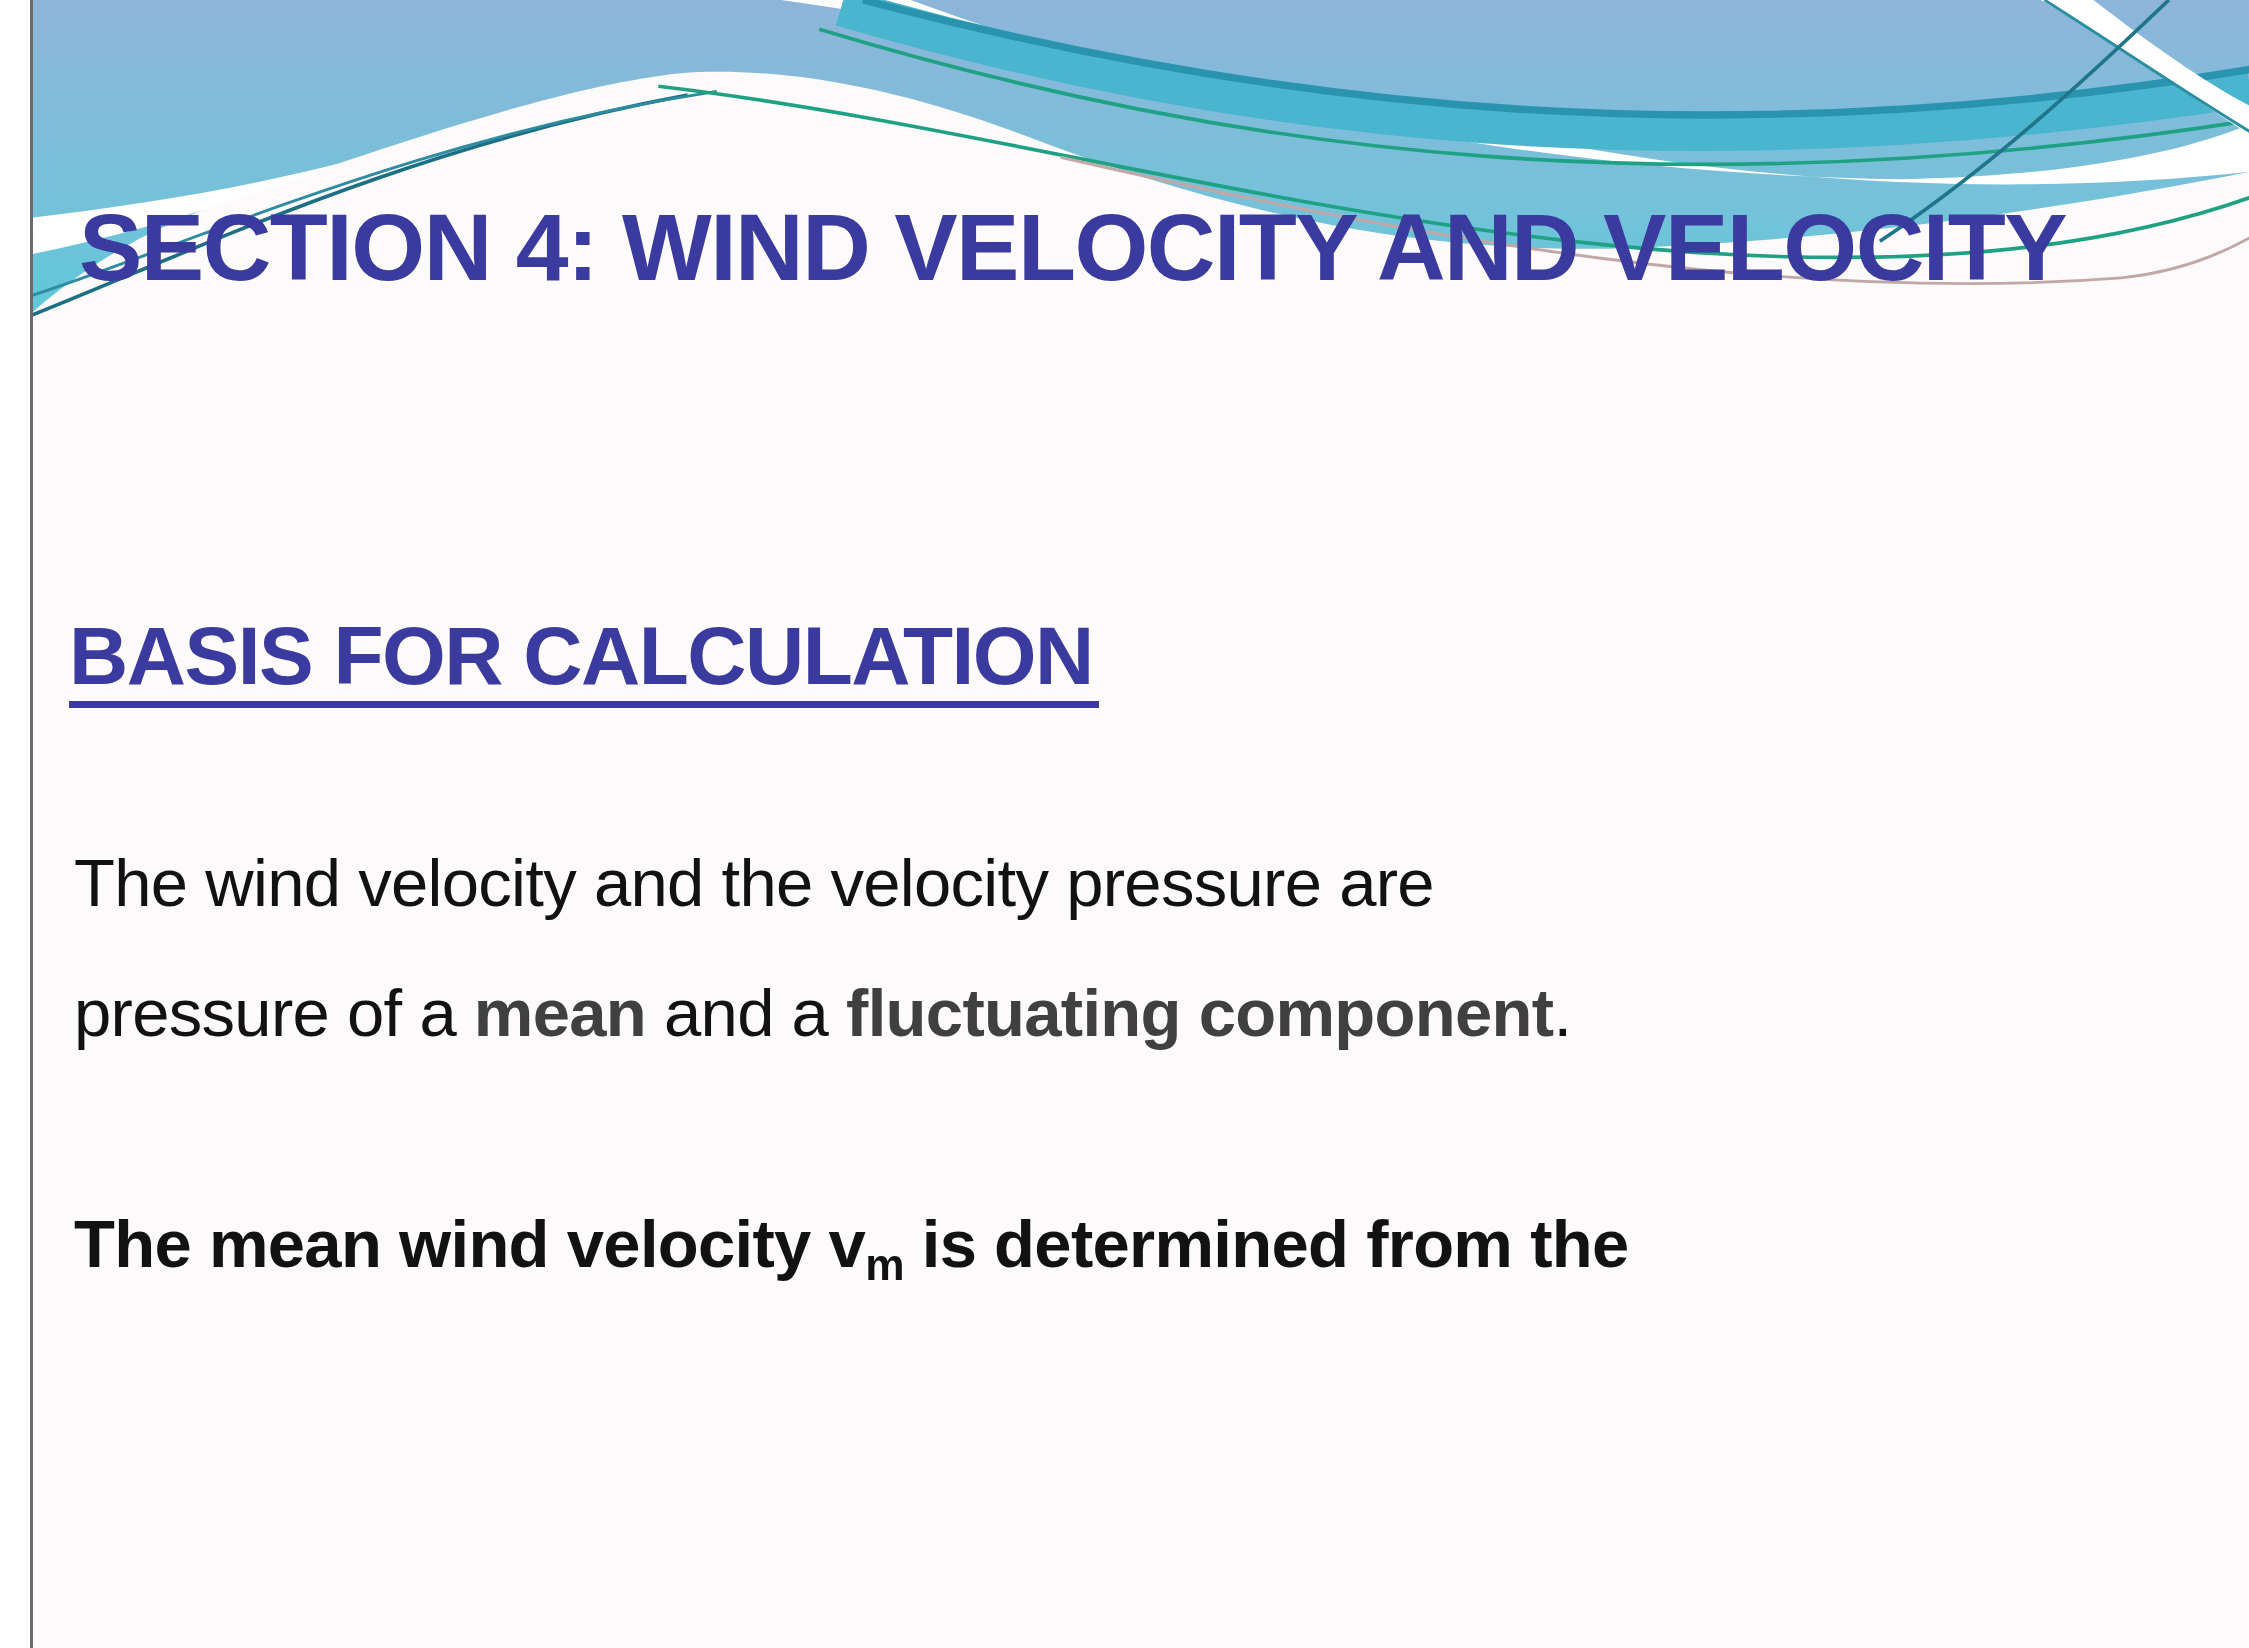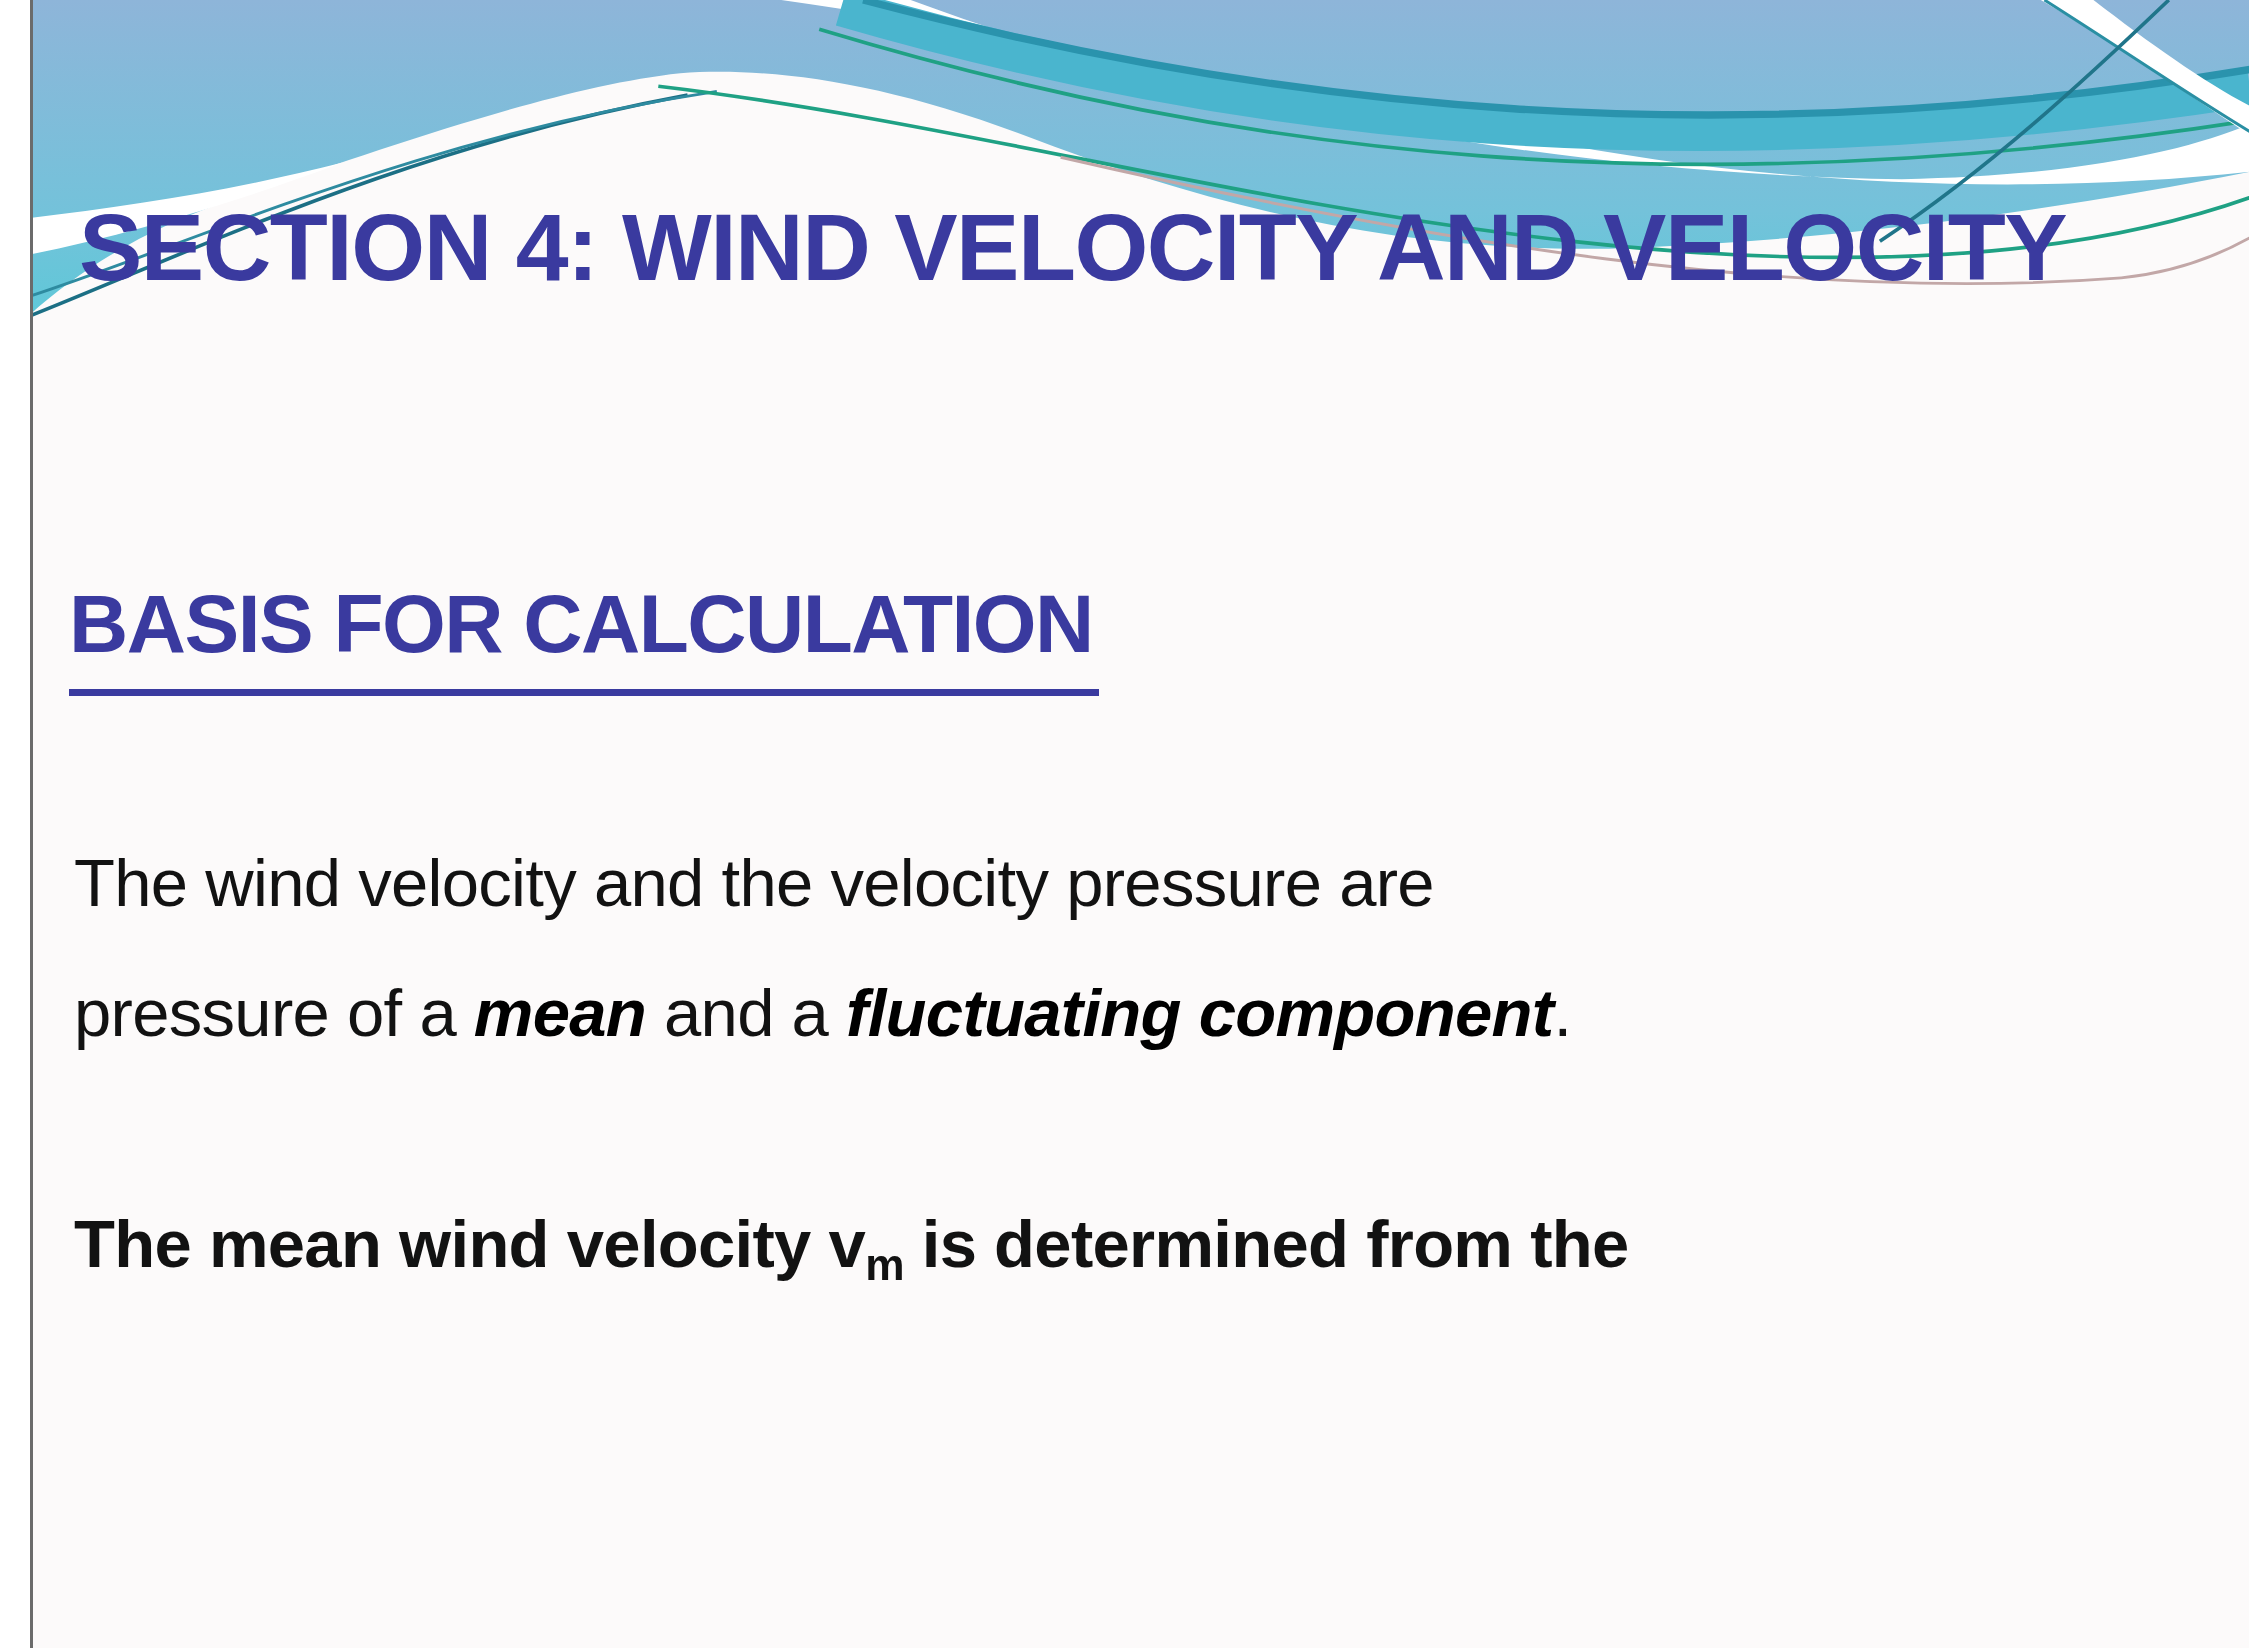--- a/index.html
+++ b/index.html
@@ -25,31 +25,31 @@
     font-size:95px;line-height:117px;font-weight:bold;
     color:#3a3a9f;letter-spacing:-1.5px;white-space:nowrap;margin-left:13px;
   }
   .heading{
     position:absolute;left:69px;top:580px;
     font-size:82px;line-height:88px;font-weight:bold;
     color:#3a3a9f;letter-spacing:-1.5px;white-space:nowrap;
   }
   .heading .underline{
     display:inline-block;border-bottom:7.3px solid #3a3a9f;
-    padding-bottom:21px;padding-right:5.9px;
+    padding-bottom:1px;padding-right:5.9px;margin-top:32px;
   }
   .body-text{
     position:absolute;left:74px;
     font-size:67px;line-height:130px;color:#121212;
     letter-spacing:-0.7px;white-space:nowrap;
   }
   .para1{top:818px;}
   .para2{top:1179px;font-weight:bold;}
   .em{
-    color:#000000;font-weight:bold;font-style:italic;
+    color:#404040;font-weight:bold;
   }
   .sub{
     font-size:0.66em;position:relative;top:0.30em;
   }
 </style>
 </head>
 <body>
 
 <div class="page"></div>
 

